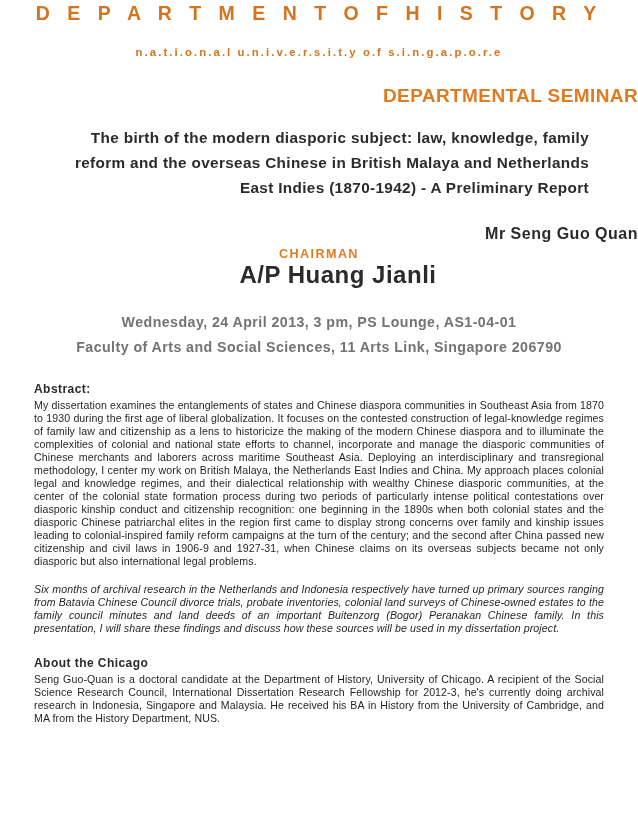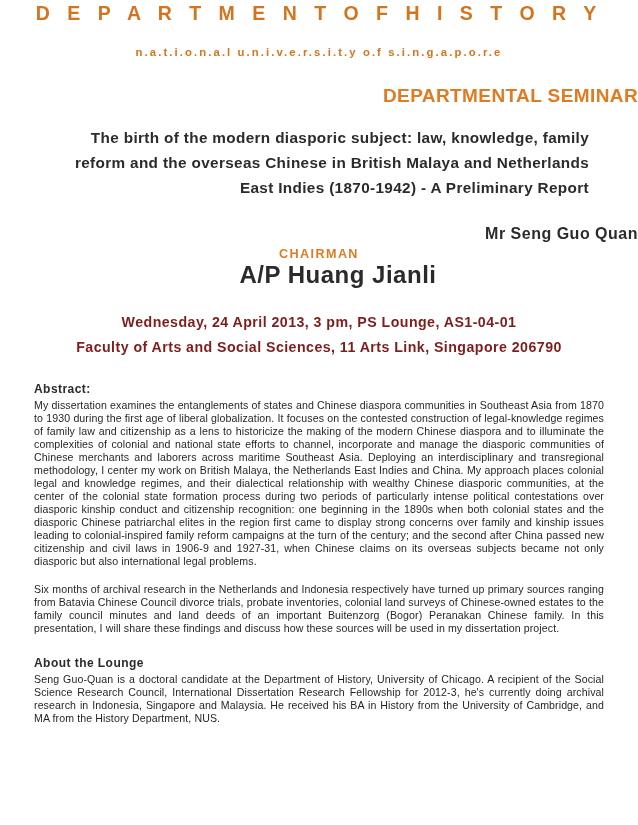--- a/index.html
+++ b/index.html
@@ -98,21 +98,21 @@
     line-height: 24px;
     padding-left: 38px;
   }
 
   
   .logistics {
     margin-top: 23px;
     text-align: center;
     font-size: 14.2px;
     font-weight: bold;
-    color: #7f1d1d;
+    color: #737373;
     letter-spacing: 0.45px;
     line-height: 25px;
   }
 
   
   .body-block {
     margin: 21px 34px 0 34px;
   }
   .section-heading {
     font-size: 12px;
@@ -125,20 +125,21 @@
   .para {
     font-size: 10.6px;
     color: #231f20;
     line-height: 13px;
     text-align: justify;
     letter-spacing: 0.1px;
     margin: 0;
   }
   .para + .para {
     margin-top: 15px;
+    font-style: italic;
   }
   .speaker-block {
     margin-top: 20px;
   }
 </style>
 </head>
 <body>
 
 <div class="page">
 
@@ -160,18 +161,18 @@
     <div>Wednesday, 24 April 2013, 3 pm, PS Lounge, AS1-04-01</div>
     <div>Faculty of Arts and Social Sciences, 11 Arts Link, Singapore 206790</div>
   </div>
 
   <div class="body-block">
     <div class="section-heading">Abstract:</div>
     <p class="para">My dissertation examines the entanglements of states and Chinese diaspora communities in Southeast Asia from 1870 to 1930 during the first age of liberal globalization. It focuses on the contested construction of legal-knowledge regimes of family law and citizenship as a lens to historicize the making of the modern Chinese diaspora and to illuminate the complexities of colonial and national state efforts to channel, incorporate and manage the diasporic communities of Chinese merchants and laborers across maritime Southeast Asia. Deploying an interdisciplinary and transregional methodology, I center my work on British Malaya, the Netherlands East Indies and China. My approach places colonial legal and knowledge regimes, and their dialectical relationship with wealthy Chinese diasporic communities, at the center of the colonial state formation process during two periods of particularly intense political contestations over diasporic kinship conduct and citizenship recognition: one beginning in the 1890s when both colonial states and the diasporic Chinese patriarchal elites in the region first came to display strong concerns over family and kinship issues leading to colonial-inspired family reform campaigns at the turn of the century; and the second after China passed new citizenship and civil laws in 1906-9 and 1927-31, when Chinese claims on its overseas subjects became not only diasporic but also international legal problems.</p>
     <p class="para">Six months of archival research in the Netherlands and Indonesia respectively have turned up primary sources ranging from Batavia Chinese Council divorce trials, probate inventories, colonial land surveys of Chinese-owned estates to the family council minutes and land deeds of an important Buitenzorg (Bogor) Peranakan Chinese family. In this presentation, I will share these findings and discuss how these sources will be used in my dissertation project.</p>
 
     <div class="speaker-block">
-      <div class="section-heading">About the Lounge</div>
+      <div class="section-heading">About the Chicago</div>
       <p class="para">Seng Guo-Quan is a doctoral candidate at the Department of History, University of Chicago. A recipient of the Social Science Research Council, International Dissertation Research Fellowship for 2012-3, he's currently doing archival research in Indonesia, Singapore and Malaysia. He received his BA in History from the University of Cambridge, and MA from the History Department, NUS.</p>
     </div>
   </div>
 
 </div>
 
 </body></html>

